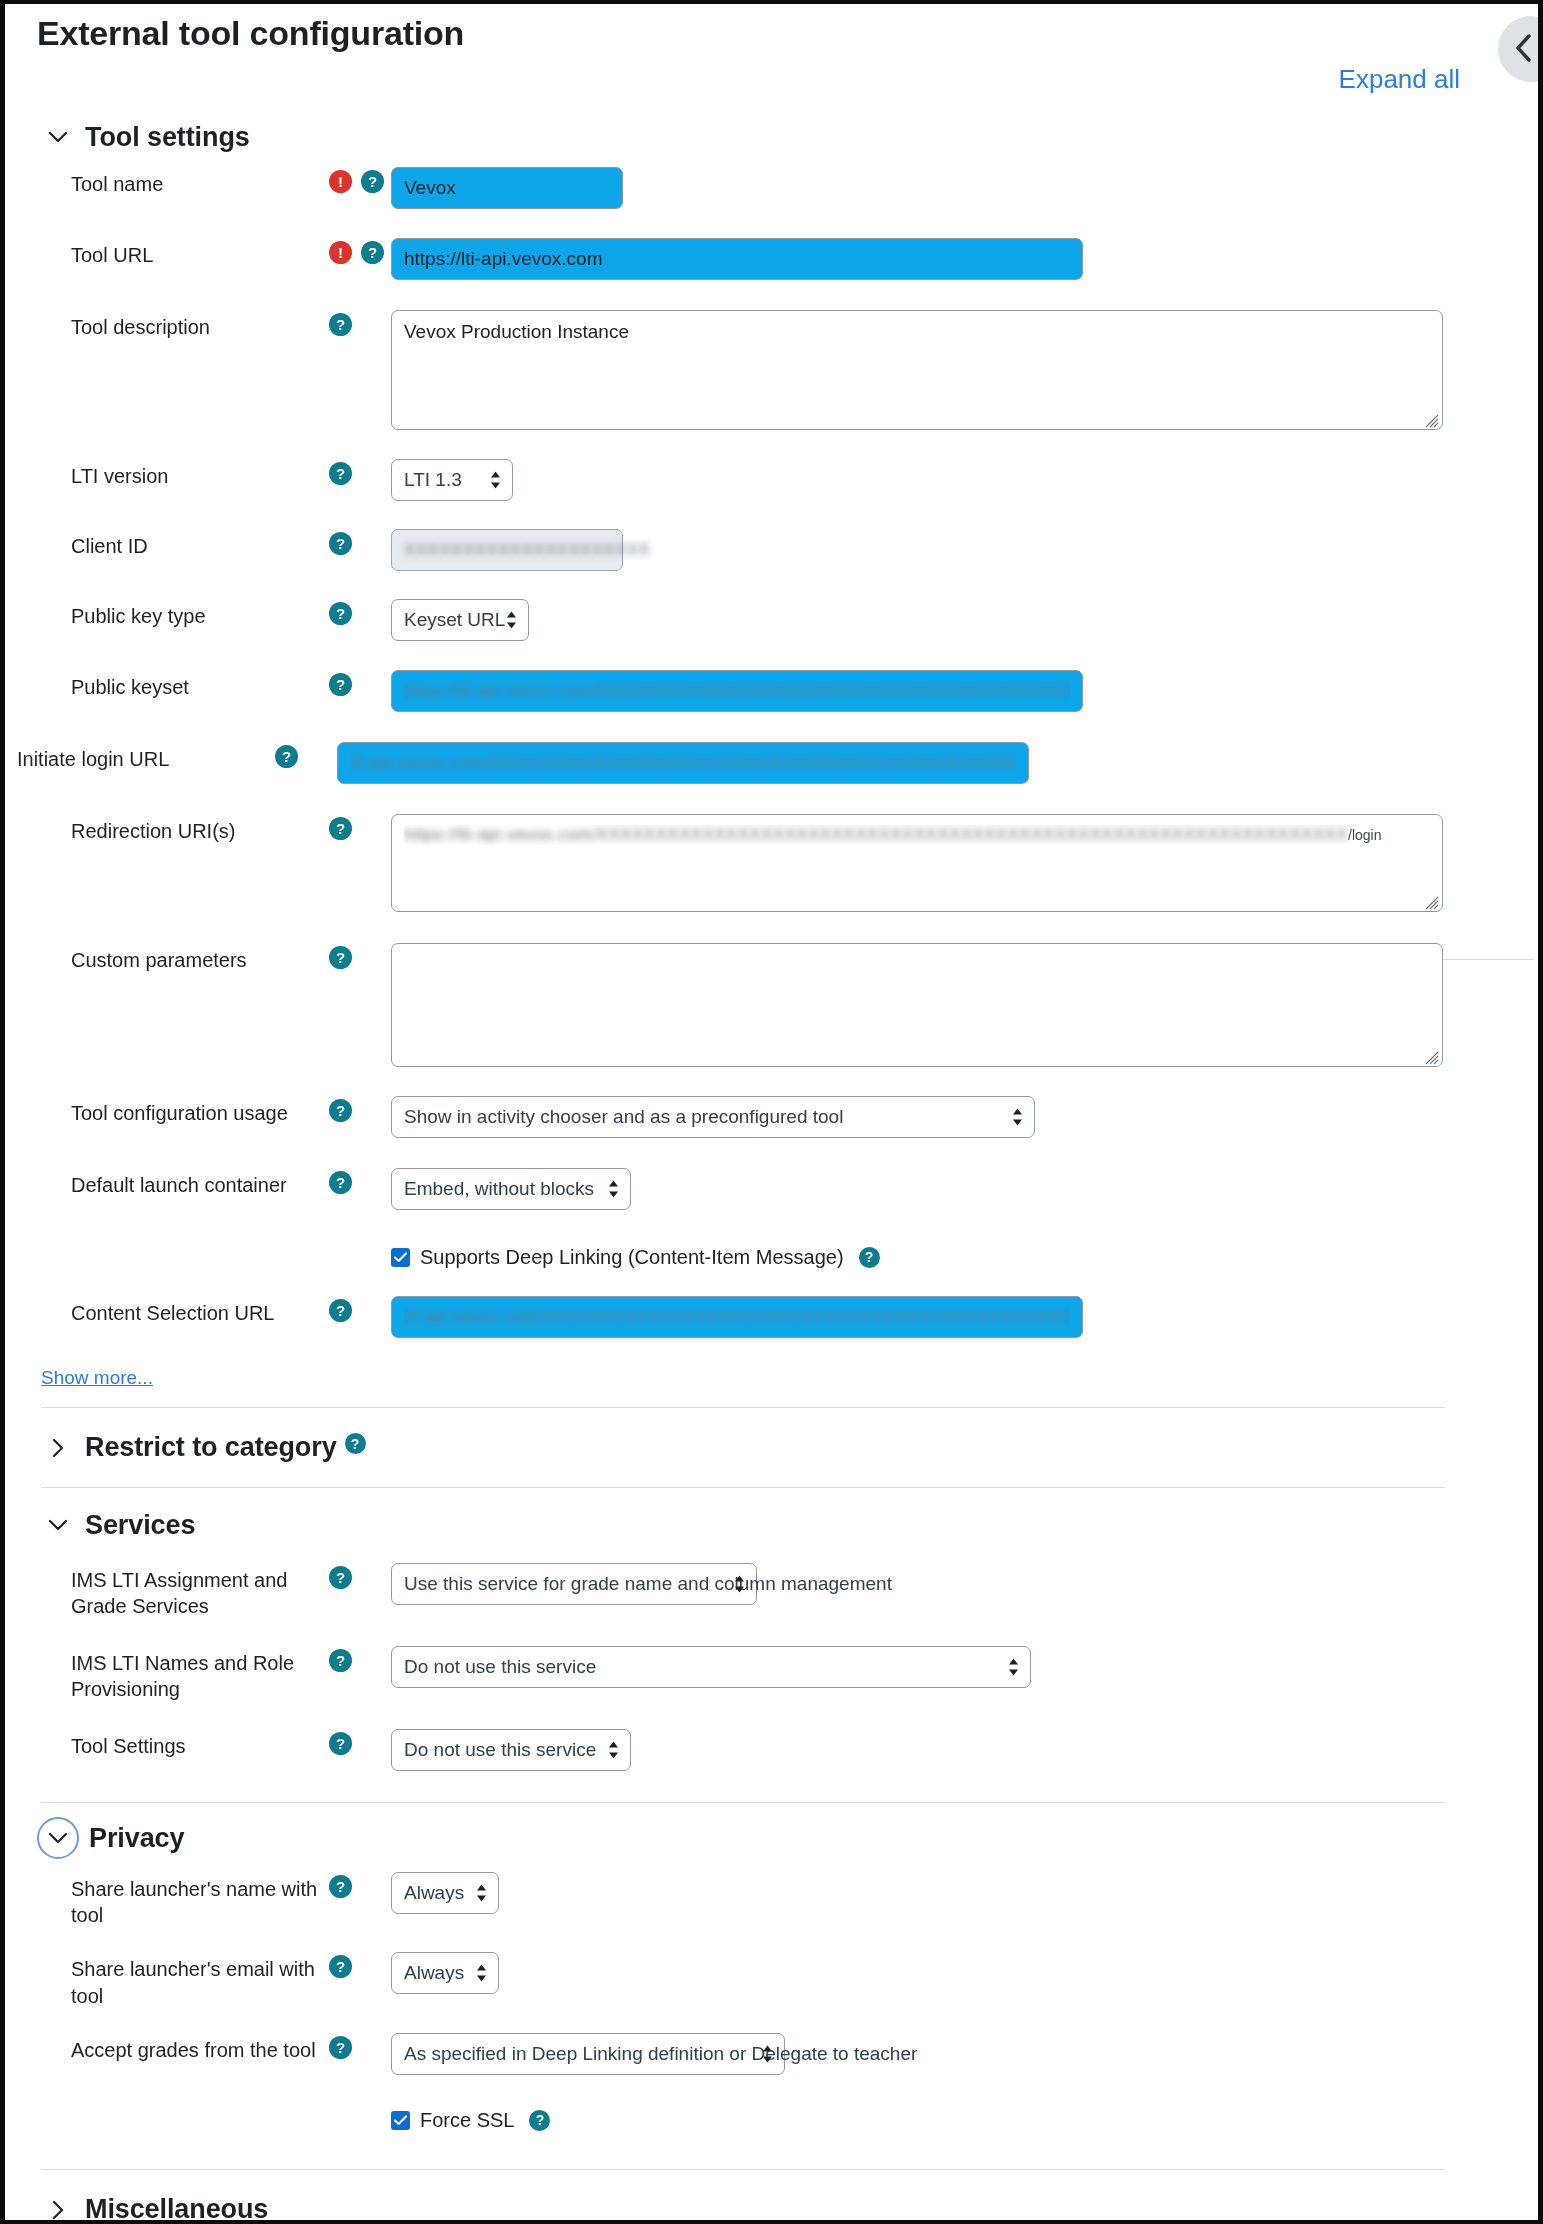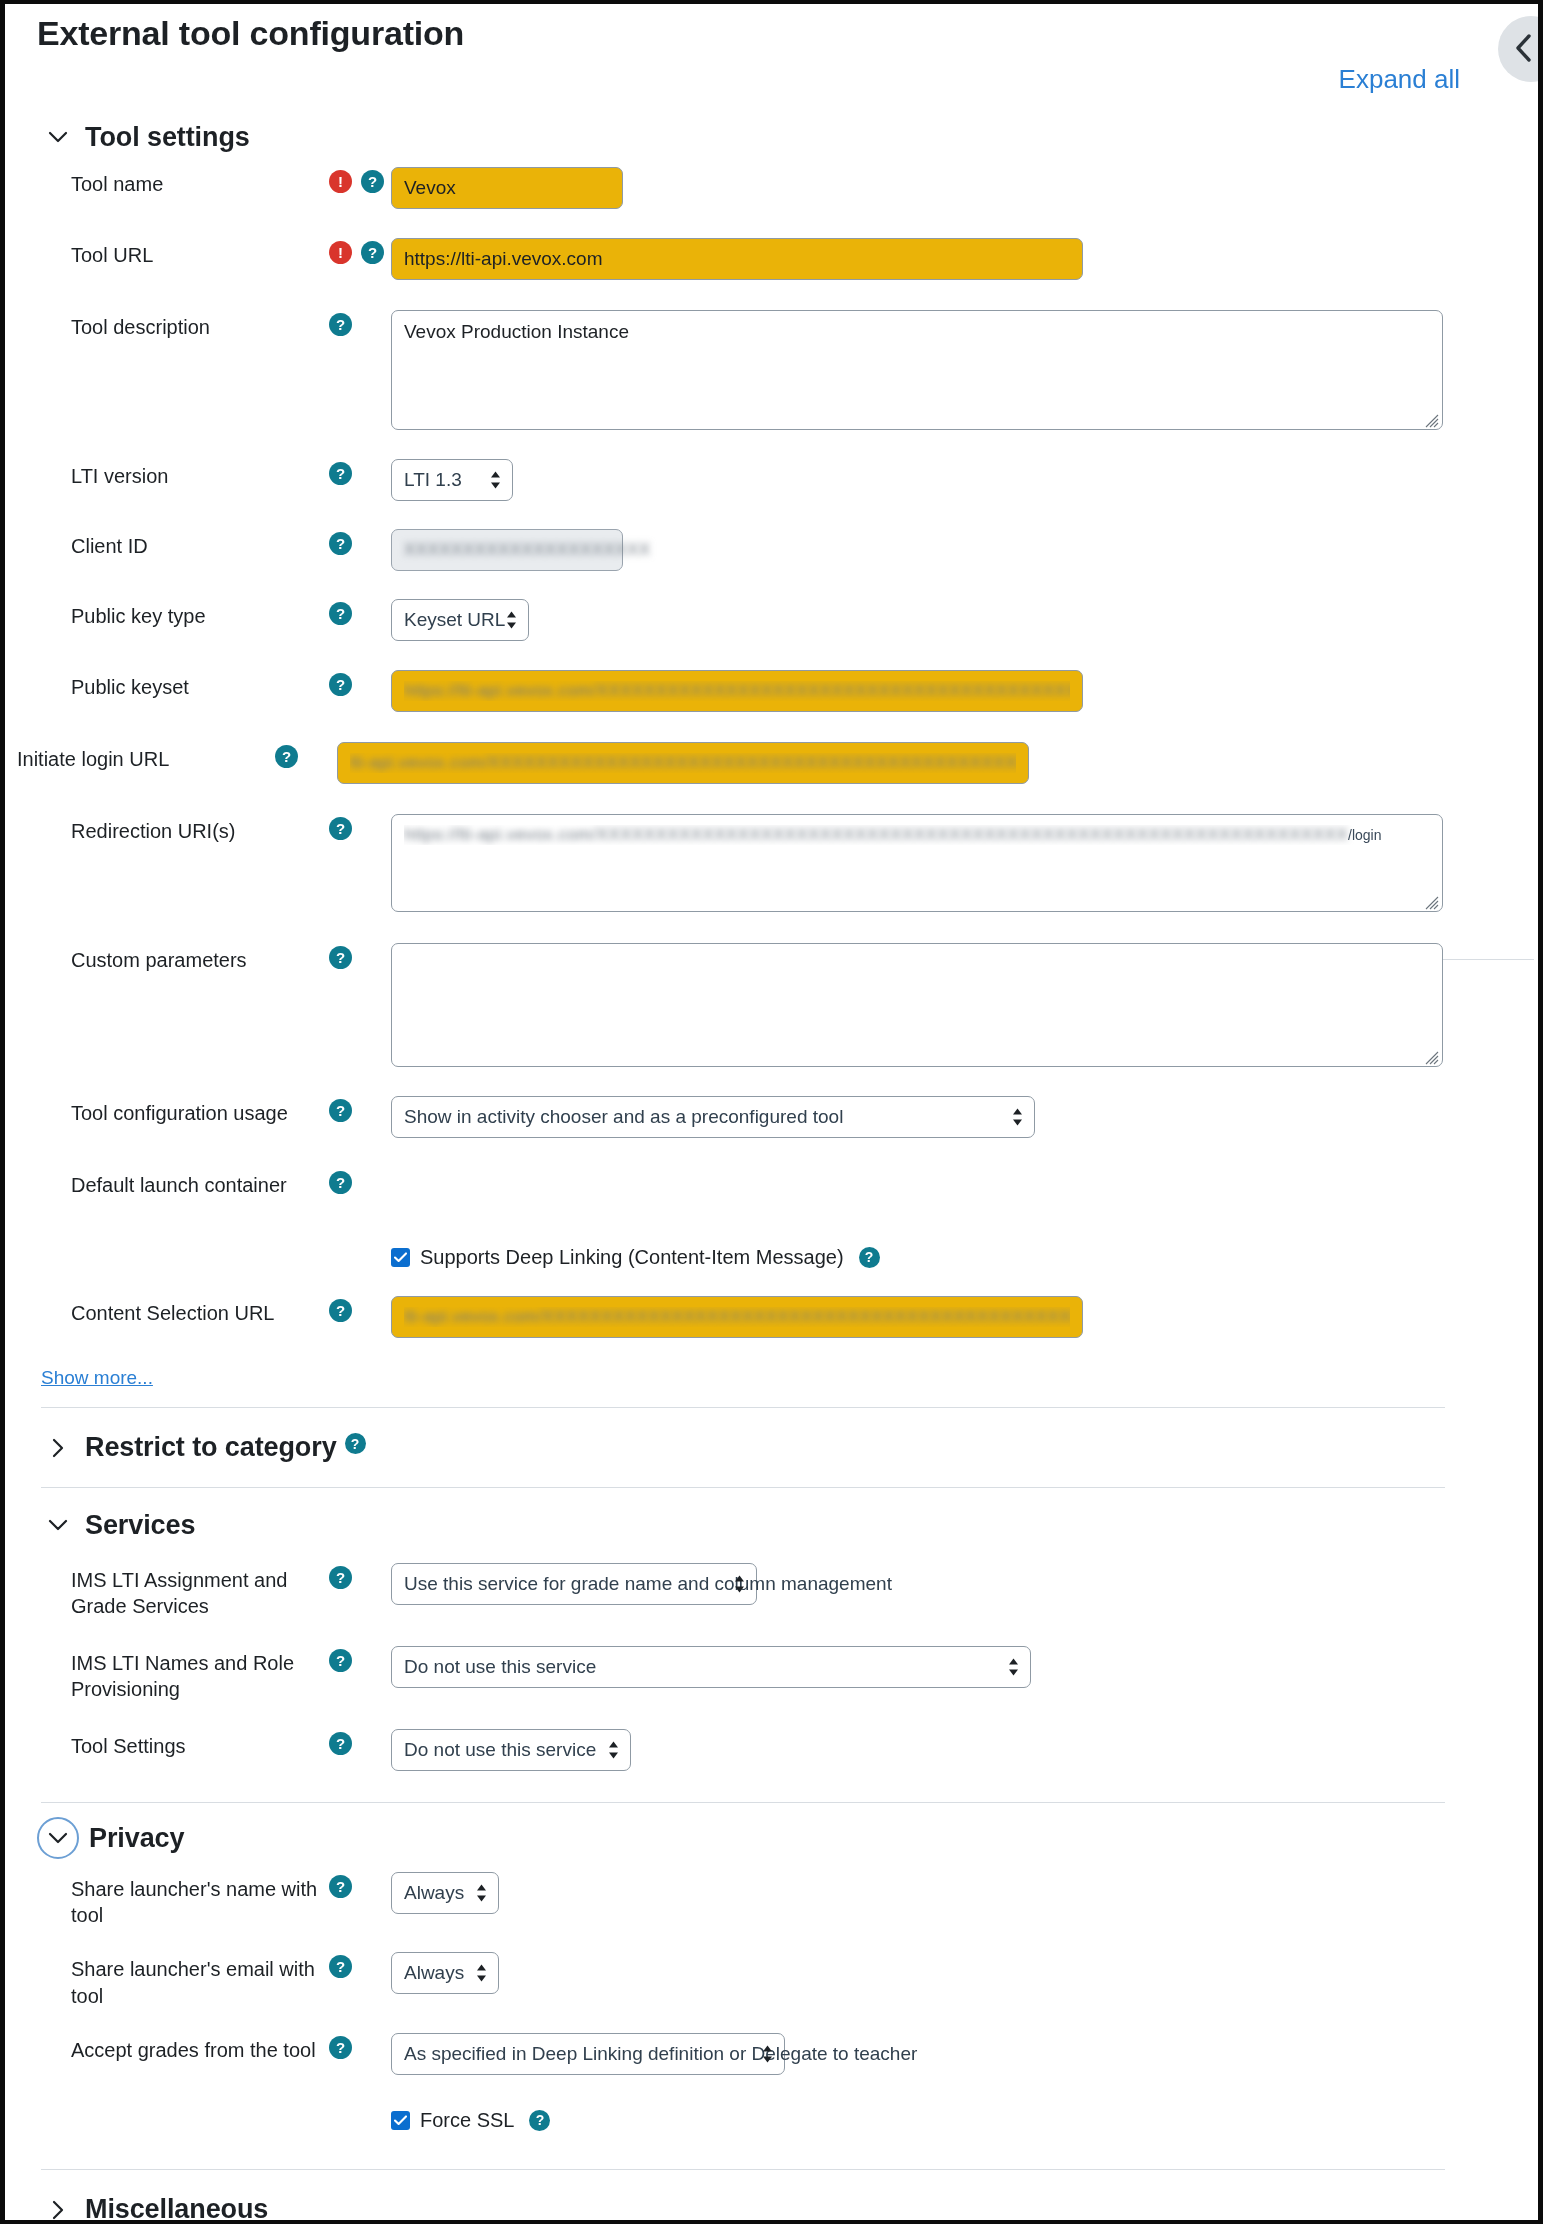--- a/index.html
+++ b/index.html
@@ -174,21 +174,21 @@
   .badge-help-inline {
     width: 21px; height: 21px; font-size: 14px;
     position: relative; top: 3px; margin-left: 7px;
   }
 
   
   .txt {
     height: 42px;
     border: 1px solid #8f9aa4;
     border-radius: 7px;
-    background: #eab308;
+    background: #0ea5e9;
     font-family: "Liberation Sans", sans-serif;
     font-size: 19px;
     color: #1d2125;
     padding: 0 12px;
     outline: none;
     display: block;
   }
   .txt.disabled {
     background: #e9ecef;
     border-color: #9aa4ae;
@@ -504,20 +504,31 @@
           </span>
         </div>
       </div>
     </div>
 
     <div class="row" style="margin-top:24px;">
       <div class="label">Default launch container</div>
       <div class="indicators">
         <span class="badge badge-help">?</span>
       </div>
+      <div class="control">
+        <div class="sel" style="width:240px;">
+          <span>Embed, without blocks</span>
+          <span class="arrows">
+            <svg width="11" height="19" viewBox="0 0 11 19">
+                  <path d="M5.5 1 L10 7 L1 7 Z" fill="#1d2125"></path>
+                  <path d="M5.5 18 L10 12 L1 12 Z" fill="#1d2125"></path>
+                </svg>
+          </span>
+        </div>
+      </div>
     </div>
 
     <div class="checkrow" style="margin-top:24px;">
       <span class="cb">
         <svg width="13" height="11" viewBox="0 0 13 11">
               <path d="M1 5.5 L4.6 9 L12 1.4" stroke="#fff" stroke-width="2.1" fill="none" stroke-linecap="round" stroke-linejoin="round"></path>
             </svg>
       </span>
       <span class="cb-label">Supports Deep Linking (Content-Item Message)</span>
       <span class="badge badge-help" style="width:21px;height:21px;font-size:14px;margin-left:5px;">?</span>

